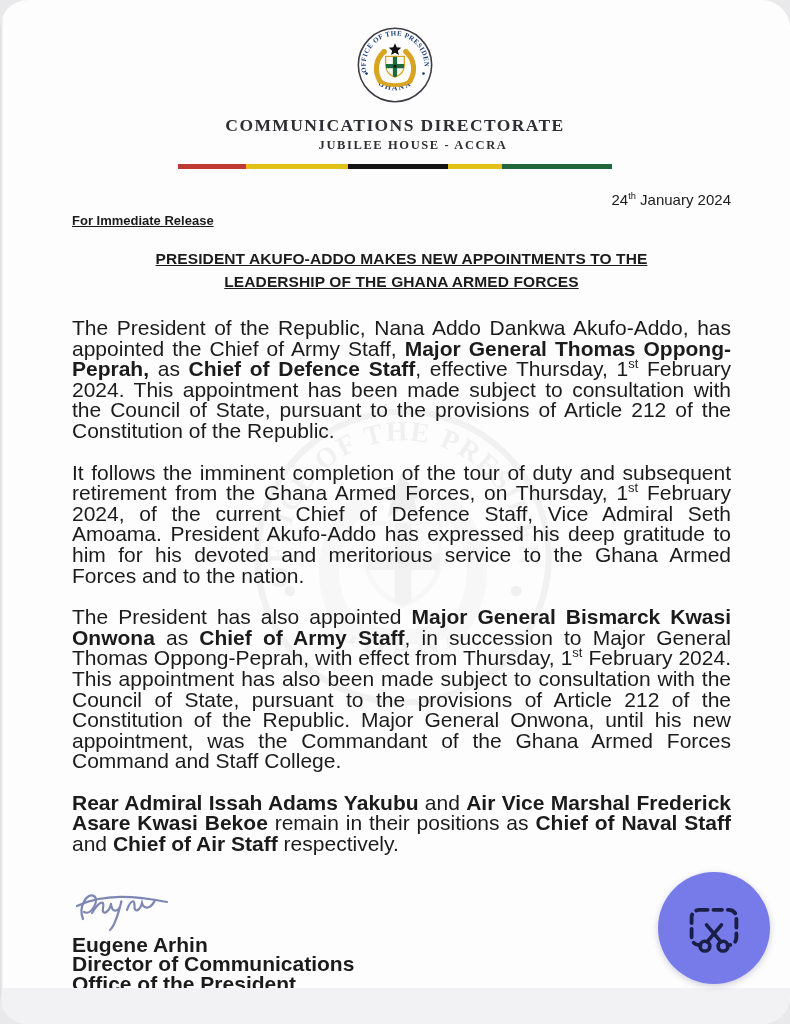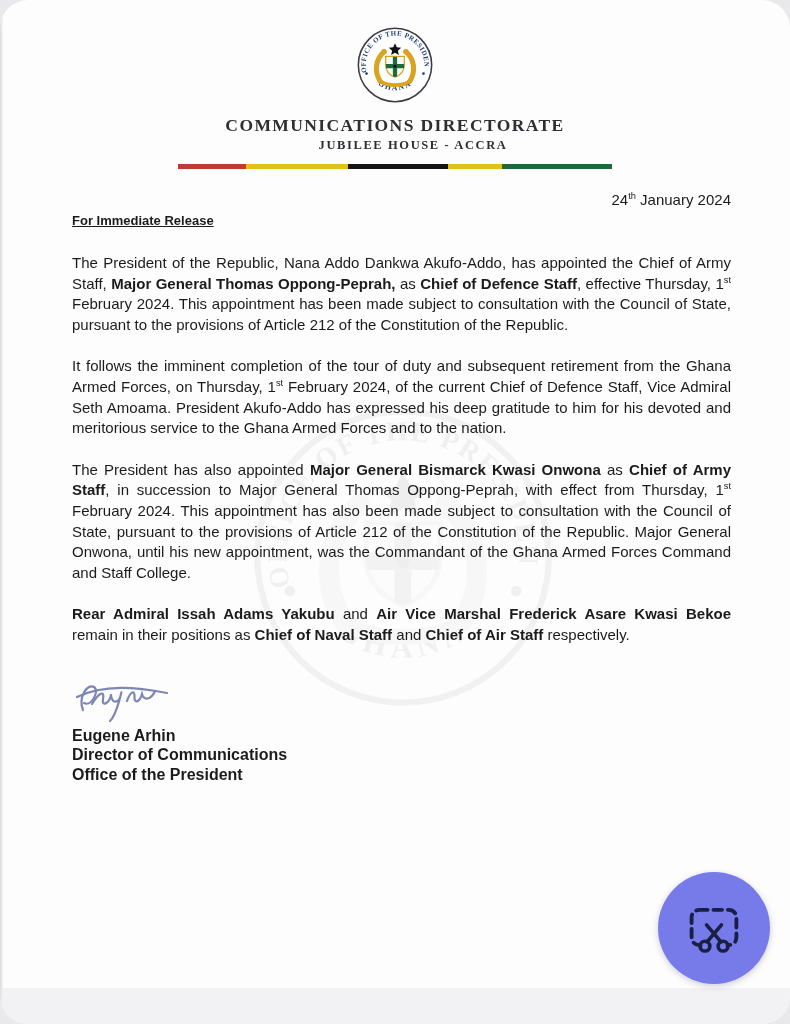--- a/index.html
+++ b/index.html
@@ -24,29 +24,29 @@
   .flagbar .s3 { width:23.0%; } .flagbar .s4 { width:12.4%; }
   .flagbar .s5 { width:25.4%; }
 
   
   main { position:relative; padding:0 59px 0 72px; z-index:2; }
   .daterow { text-align:right; font-size:15px; margin-top:22px; }
   .release { font-weight:bold; text-decoration:underline; font-size:13px; margin-top:5px; }
   .headline { text-align:center; font-weight:bold; font-size:15.5px;
               line-height:23px; margin-top:19px; letter-spacing:.1px; }
   .headline div { text-decoration:underline; }
-  p.body { text-align:justify; text-align-last:left; font-size:15px;
+  p.body { text-align:justify; text-align-last:left; font-size:21px;
            line-height:20.6px; margin:21px 0 0; }
   p.body.first { margin-top:25px; }
   .sup { font-size:.62em; vertical-align:super; line-height:0;text-align:center; }
 
   
   .sig-block { margin-top:28px; }
   .sig-img { width:100px; height:50px; display:block; margin-left:2px; }
-  .signer { font-weight:bold; font-size:16px; line-height:19.5px; margin-top:2px; }
+  .signer { font-weight:bold; font-size:21px; line-height:19.5px; margin-top:2px; }
 
   
   .watermark { position:absolute; left:248px; top:402px; width:310px; height:310px;
     opacity:.06; filter:grayscale(1); z-index:1; pointer-events:none; }
   .watermark svg { width:100%; height:100%; }
 
   
   .fab { position:absolute; left:658px; top:872px; width:112px; height:112px;
     border-radius:50%; border:none; display:flex; align-items:center; justify-content:center;
     cursor:pointer; z-index:6; box-shadow:0 2px 6px rgba(60,60,120,.25); }
@@ -115,20 +115,24 @@
       <span class="s3" style="background-color: rgb(20, 20, 20);"></span>
       <span class="s4" style="background-color: rgb(226, 193, 23);"></span>
       <span class="s5" style="background-color: rgb(32, 104, 59);"></span>
     </div>
   </header>
 
   <main>
     <div class="daterow"><span>24</span><span class="sup">th</span><span> January 2024</span></div>
     <div class="release">For Immediate Release</div>
 
+    <div class="headline">
+      <div>PRESIDENT AKUFO-ADDO MAKES NEW APPOINTMENTS TO THE</div>
+      <div>LEADERSHIP OF THE GHANA ARMED FORCES</div>
+    </div>
 
     <p class="body first"><span>The President of the Republic, Nana Addo Dankwa Akufo-Addo, has appointed the Chief of Army Staff, </span><span style="font-weight: bold;">Major General Thomas Oppong-Peprah,</span><span> as </span><span style="font-weight: bold;">Chief of Defence Staff</span><span>, effective Thursday, 1</span><span class="sup">st</span><span> February 2024. This appointment has been made subject to consultation with the Council of State, pursuant to the provisions of Article 212 of the Constitution of the Republic.</span></p>
     <p class="body"><span>It follows the imminent completion of the tour of duty and subsequent retirement from the Ghana Armed Forces, on Thursday, 1</span><span class="sup">st</span><span> February 2024, of the current Chief of Defence Staff, Vice Admiral Seth Amoama. President Akufo-Addo has expressed his deep gratitude to him for his devoted and meritorious service to the Ghana Armed Forces and to the nation.</span></p>
     <p class="body"><span>The President has also appointed </span><span style="font-weight: bold;">Major General Bismarck Kwasi Onwona</span><span> as </span><span style="font-weight: bold;">Chief of Army Staff</span><span>, in succession to Major General Thomas Oppong-Peprah, with effect from Thursday, 1</span><span class="sup">st</span><span> February 2024. This appointment has also been made subject to consultation with the Council of State, pursuant to the provisions of Article 212 of the Constitution of the Republic. Major General Onwona, until his new appointment, was the Commandant of the Ghana Armed Forces Command and Staff College.</span></p>
     <p class="body"><span style="font-weight: bold;">Rear Admiral Issah Adams Yakubu</span><span> and </span><span style="font-weight: bold;">Air Vice Marshal Frederick Asare Kwasi Bekoe</span><span> remain in their positions as </span><span style="font-weight: bold;">Chief of Naval Staff</span><span> and </span><span style="font-weight: bold;">Chief of Air Staff</span><span> respectively.</span></p>
 
     <div class="sig-block">
       <svg class="sig-img" viewBox="0 0 100 50">
         <g fill="none" stroke="#7e87b4" stroke-width="2.2" stroke-linecap="round">
           <path d="M9,36 C4,24 13,9 20,13 C26,17 17,33 10,29"></path>

